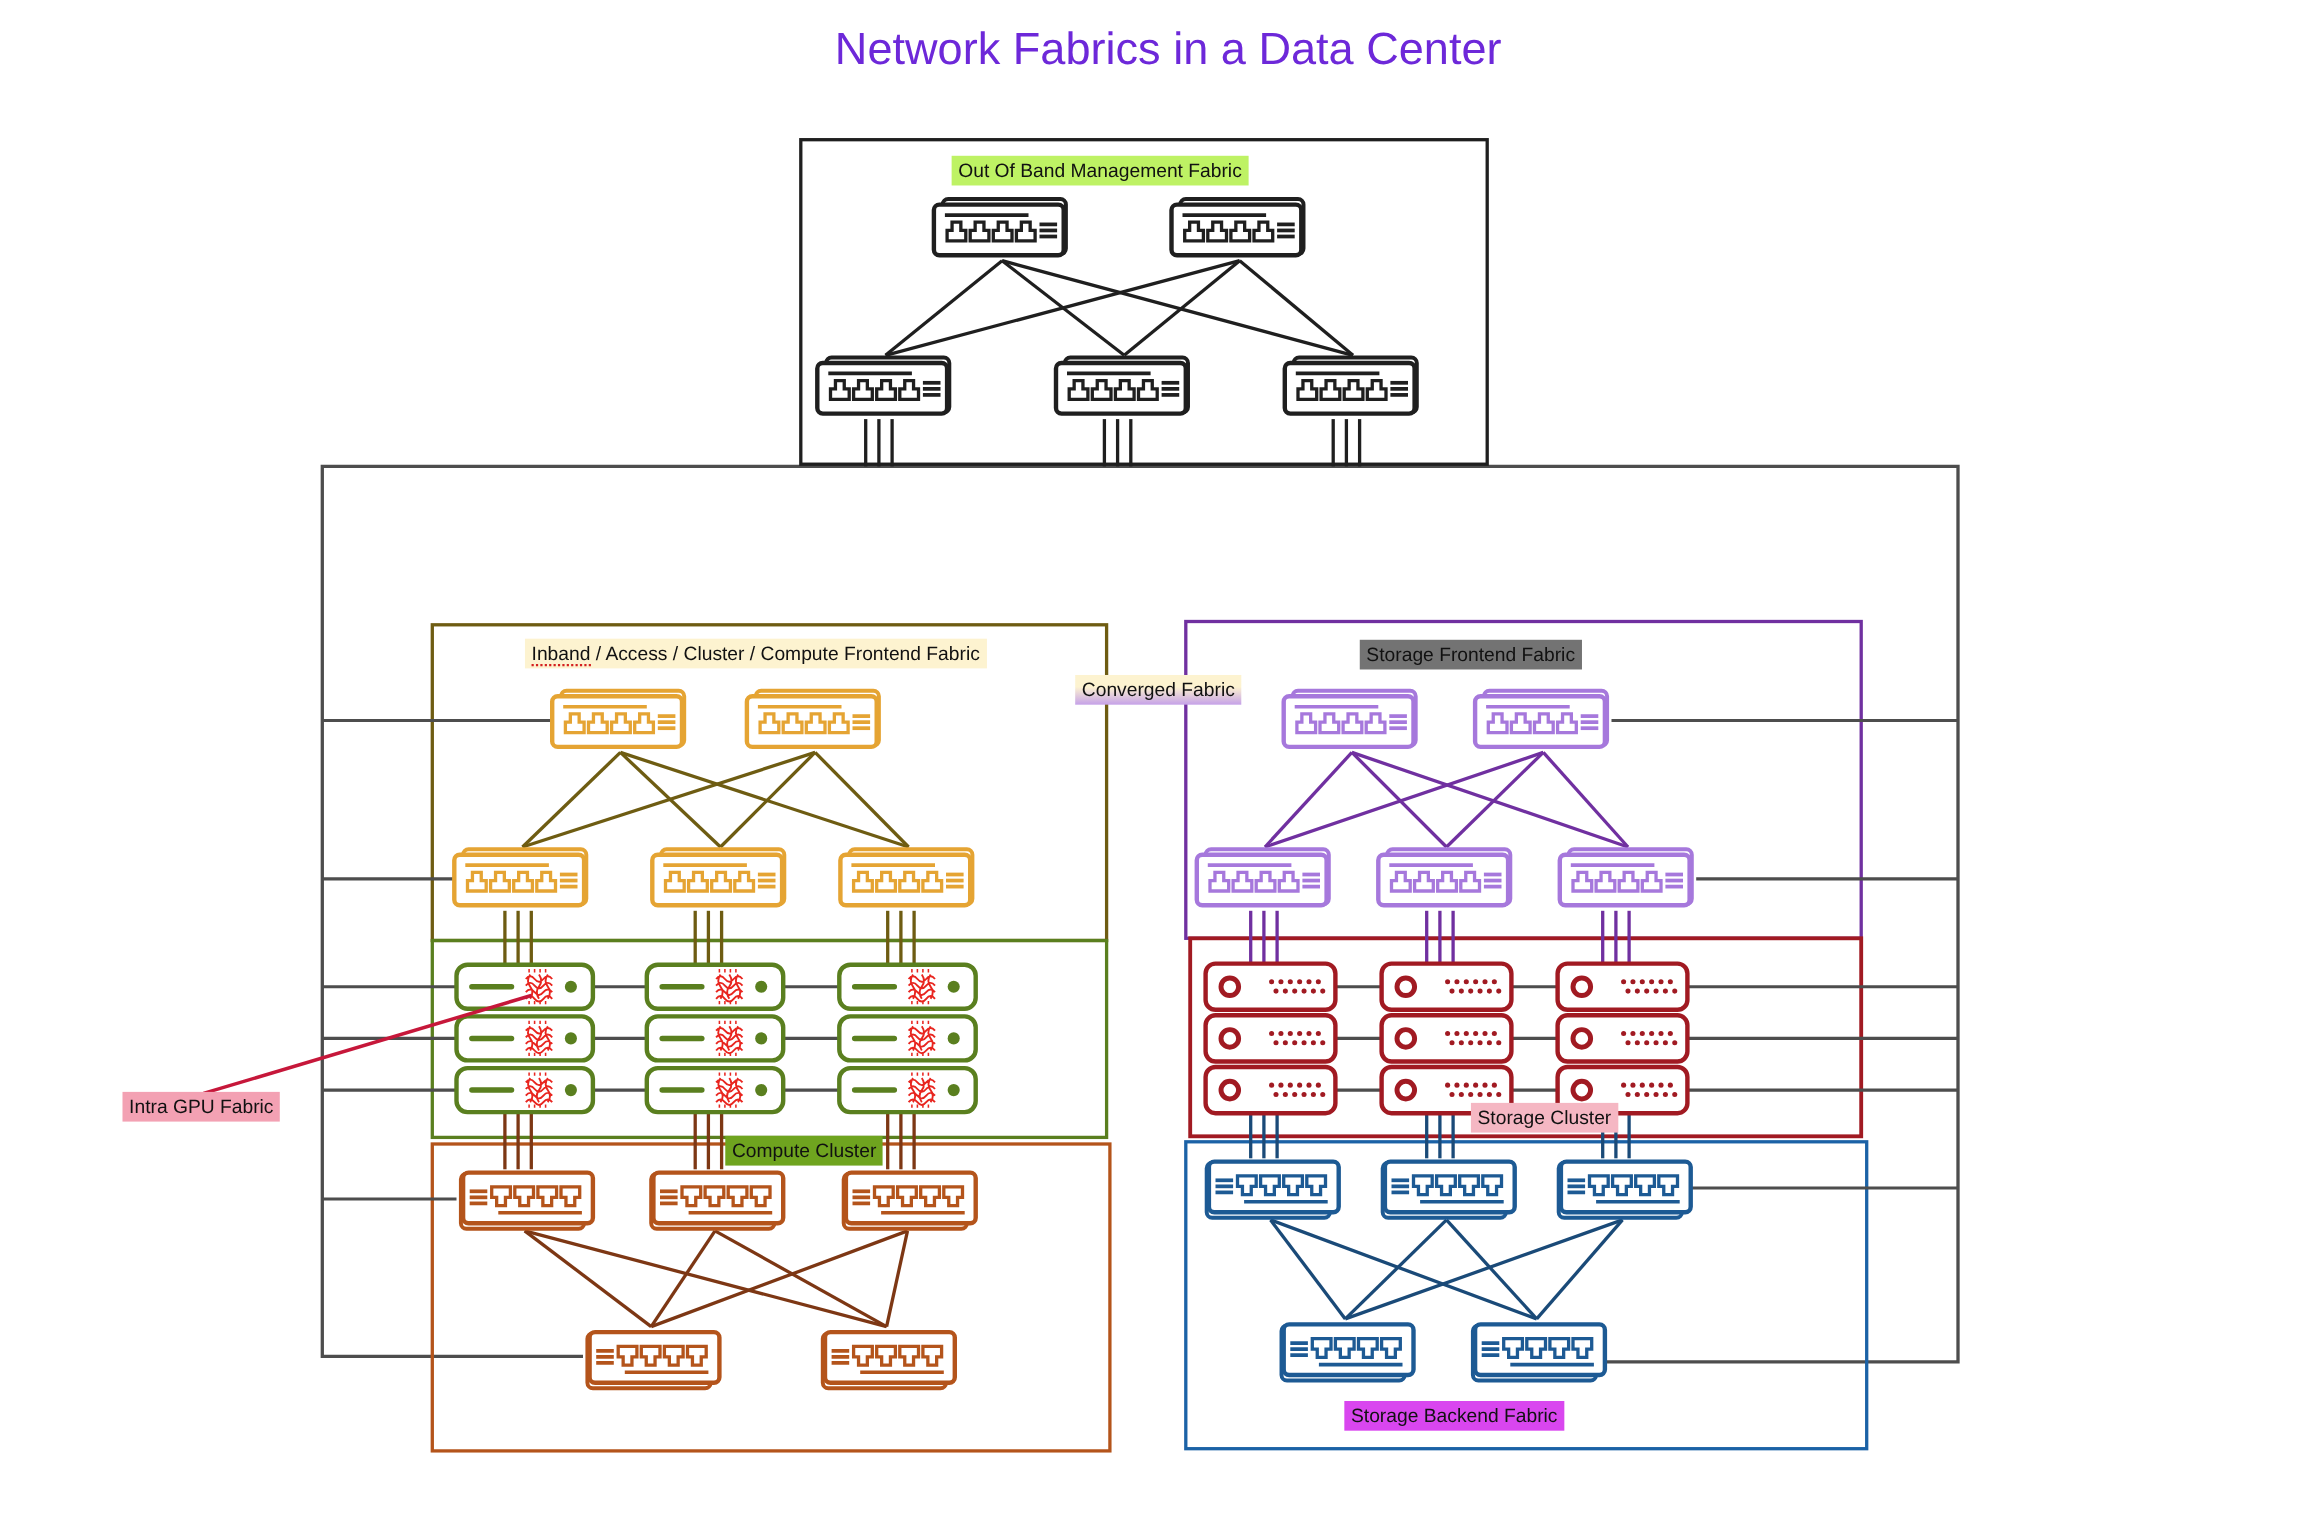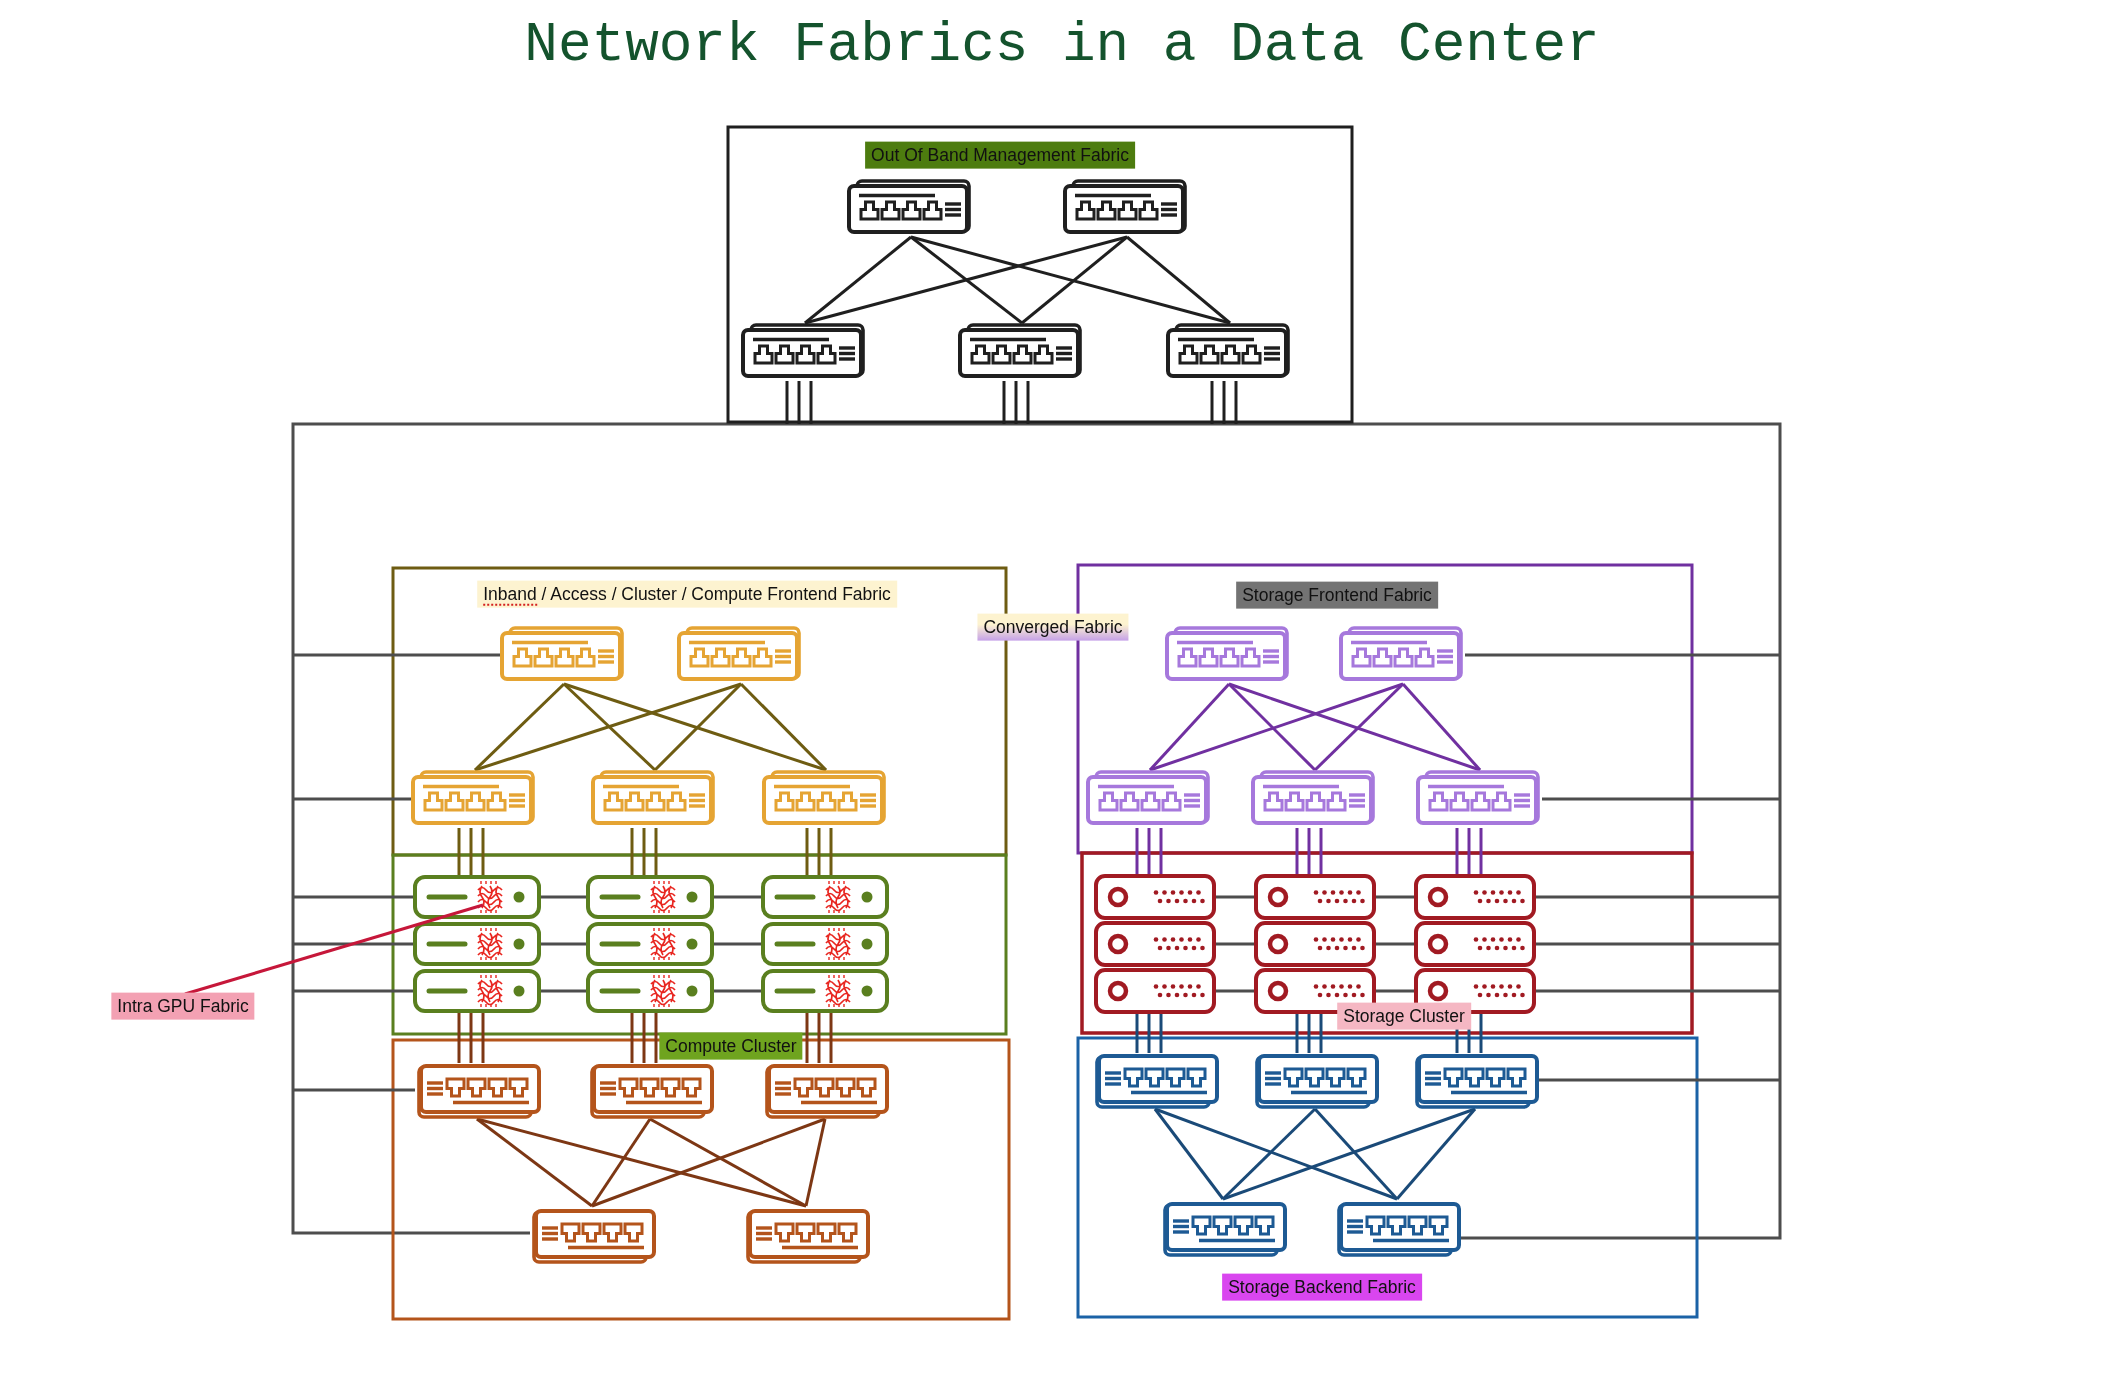--- a/index.html
+++ b/index.html
@@ -1,23 +1,23 @@
 <!DOCTYPE html>
 <html><head>
 <meta charset="utf-8">
 <style>
   html,body{margin:0;padding:0;background:#fff;}
   #stage{position:relative;width:2113px;height:1378px;background:#fff;overflow:hidden;
          font-family:"Liberation Sans",sans-serif;}
   #diagram{position:absolute;left:0;top:0;}
-  .title{position:absolute;transform:translate(-50%,-50%);font-size:56px;color:#14532d;
-         white-space:nowrap;font-family:Liberation Mono, monospace;}
+  .title{position:absolute;transform:translate(-50%,-50%);font-size:41px;color:#6d28d9;
+         white-space:nowrap;}
   .chip{position:absolute;transform:translate(-50%,-50%);font-size:17.5px;line-height:1.3;
         color:#111;padding:2px 6px;white-space:nowrap;}
-  .chip-oob{background:#4d7c0f;}
+  .chip-oob{background:#bef264;}
   .chip-cream{background:#fdf3d0;}
   .chip-converged{background:linear-gradient(180deg,#fdf3d0 40%,#c5a1e8 100%);}
   .chip-purple{background:#737373;}
   .chip-green{background:#6fa41f;margin-top:24px;}
   .chip-pinkred{background:#f5b7c3;}
   .chip-pink{background:#f3a1b3;}
   .chip-peach{background:#fbe3d2;}
   .chip-blue{background:#d946ef;}
   .squig{position:absolute;left:6px;bottom:2px;width:54px;height:0;
          border-bottom:2px dotted #d42020;}

